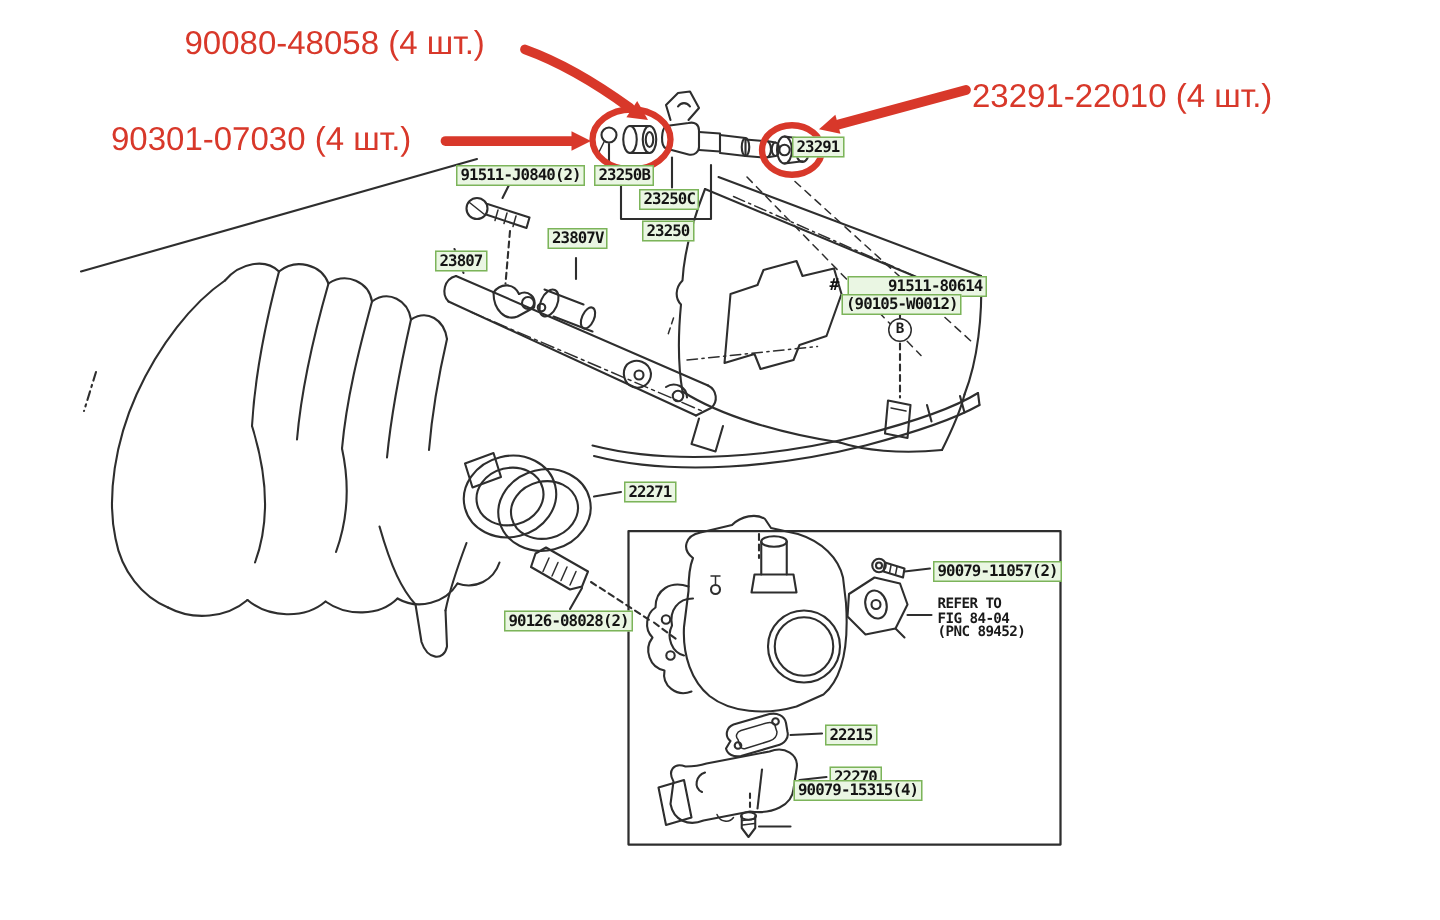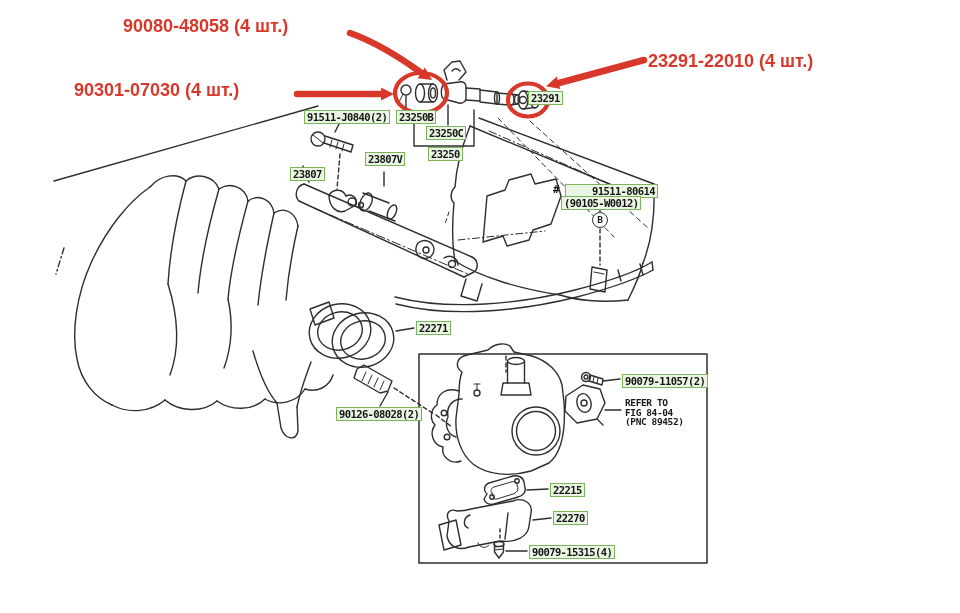--- a/index.html
+++ b/index.html
@@ -1,20 +1,20 @@
 <!DOCTYPE html>
 <html><head>
 <meta charset="utf-8">
 <style>
   html,body{margin:0;padding:0;background:#ffffff;}
   .stage{position:relative;width:960px;height:613px;background:#fff;overflow:hidden;
          font-family:"Liberation Sans",sans-serif;}
   svg{position:absolute;left:0;top:0;}
   .lineart{stroke:#2e2e2e;stroke-width:1.4;fill:none;stroke-linecap:round;stroke-linejoin:round;}
-  .red-ann{position:absolute;color:#d8382a;font-size:18px;font-weight:700;white-space:nowrap;
+  .red-ann{position:absolute;color:#d8382a;font-size:22px;font-weight:400;white-space:nowrap;
            font-family:"Liberation Sans",sans-serif;}
   .plabel{position:absolute;background:#eaf6e3;border:1px solid #7cb45a;color:#141414;
           font:bold 10.5px "DejaVu Sans Mono",monospace;letter-spacing:-0.6px;line-height:12px;
           padding:0 2px;white-space:nowrap;}
   .ghost{position:absolute;color:#141414;font:bold 11px "DejaVu Sans Mono",monospace;}
   .note{position:absolute;color:#1a1a1a;font:bold 9.5px "DejaVu Sans Mono",monospace;
         letter-spacing:-0.4px;line-height:9.6px;white-space:nowrap;}
   .bmark{position:absolute;left:592px;top:212px;width:14px;height:14px;border:1.4px solid #2e2e2e;
          border-radius:50%;color:#1a1a1a;font:bold 9.5px "DejaVu Sans Mono",monospace;
          text-align:center;line-height:14px;background:#fff;}
@@ -231,21 +231,21 @@
   <div class="plabel" style="left:365px;top:152px;">23807V</div>
   <div class="ghost" style="left:553px;top:183px;">#</div>
   <div class="plabel" style="left:565px;top:184px;padding-left:26px;">91511-80614</div>
   <div class="plabel" style="left:561px;top:196px;">(90105-W0012)</div>
   <div class="bmark">B</div>
   <div class="plabel" style="left:416px;top:321px;">22271</div>
   <div class="plabel" style="left:336px;top:407px;">90126-08028(2)</div>
   <div class="plabel" style="left:622px;top:374px;">90079-11057(2)</div>
   <div class="plabel" style="left:550px;top:483px;">22215</div>
   <div class="plabel" style="left:553px;top:511px;">22270</div>
-  <div class="plabel" style="left:529px;top:545px;">90079-15315(4)</div>
+  <div class="plabel" style="left:529px;top:520px;">90079-15315(4)</div>
 
   <div class="note" style="left:625px;top:398px;">
     <div>REFER TO</div>
     <div>FIG 84-04</div>
     <div>(PNC 89452)</div>
   </div>
 
 </div>
 
 </body></html>

